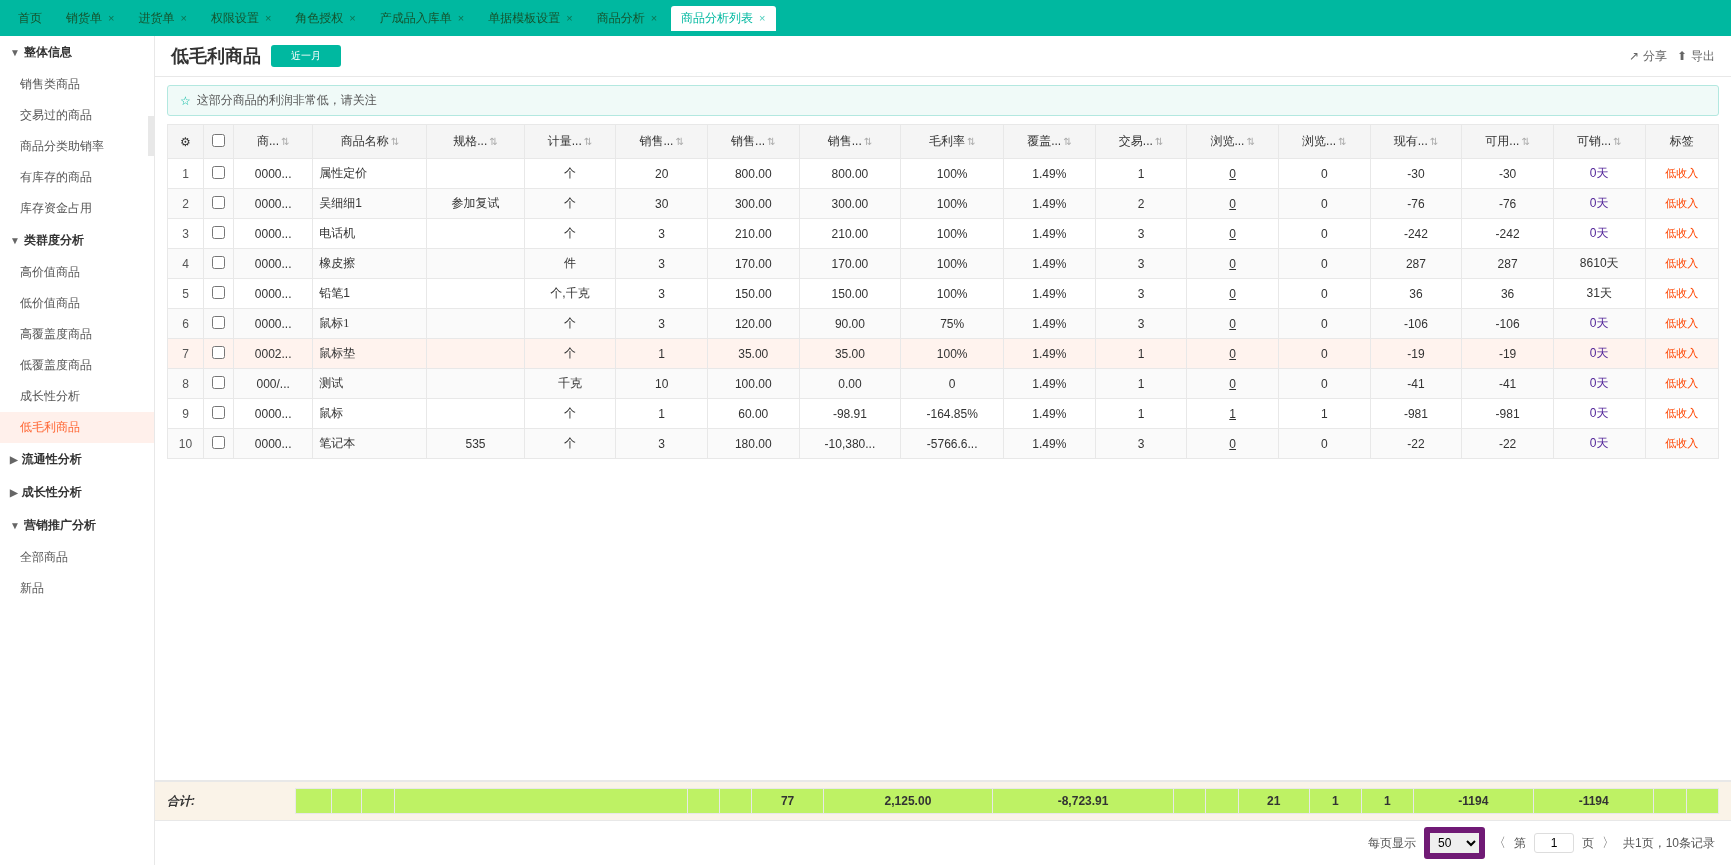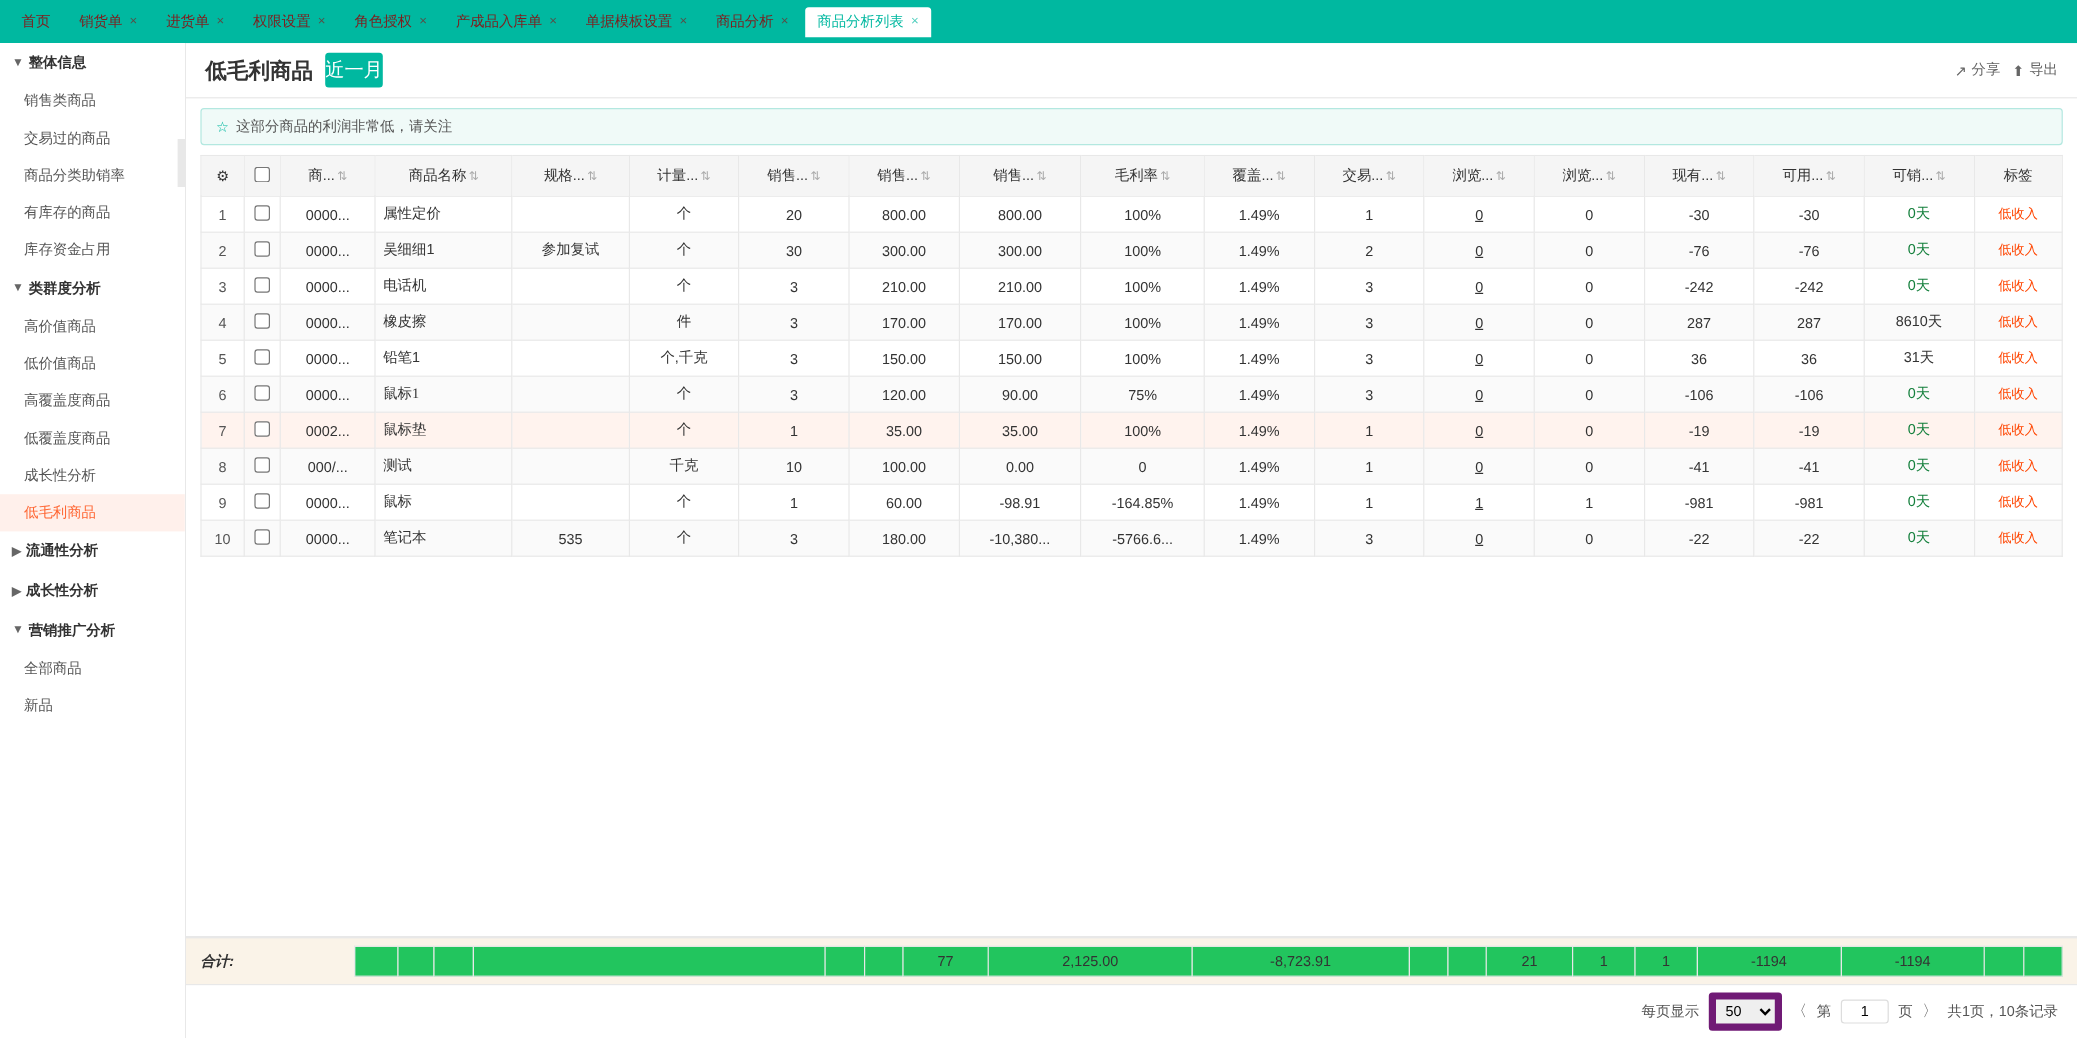--- a/index.html
+++ b/index.html
@@ -8,21 +8,21 @@
     
     .top-nav {
       background: #00b8a0;
       display: flex;
       align-items: center;
       height: 36px;
       padding: 0 8px;
       gap: 4px;
     }
     .nav-item {
-      color: #7f1d1d;
+      color: #14532d;
       padding: 4px 10px;
       cursor: pointer;
       border-radius: 3px;
       white-space: nowrap;
       display: flex;
       align-items: center;
       gap: 4px;
       font-size: 13px;
     }
     .nav-item.active { background: #fff; color: #00b8a0; border-radius: 3px 3px 0 0; }
@@ -96,23 +96,23 @@
     .page-title {
       font-size: 18px;
       font-weight: bold;
       color: #333;
     }
     .time-filter-btn {
       background: #00b8a0;
       color: #fff;
       border: none;
       border-radius: 3px;
-      padding: 4px 0;
-      cursor: pointer;
-      font-size: 16px;
+      padding: 4px 20px;
+      cursor: pointer;
+      font-size: 10px;
     }
     .search-box {
       display: flex;
       align-items: center;
       border: 1px solid #ddd;
       border-radius: 3px;
       padding: 3px 8px;
       flex: 1;
       max-width: 400px;
     }
@@ -194,21 +194,21 @@
       padding: 6px 6px;
       text-align: center;
       border: 1px solid #e8e8e8;
       color: #333;
       white-space: nowrap;
     }
     .tag-low-income {
       color: #ff4500;
       font-size: 11px;
     }
-    .zero-days { color: #15803d; }
+    .zero-days { color: #4c1d95; }
     .positive-days { color: #333; }
     .link-underline {
       text-decoration: underline;
       color: #333;
       cursor: pointer;
     }
     .th-sort {
       display: flex;
       align-items: center;
       justify-content: center;
@@ -263,22 +263,22 @@
       width: 40px;
       text-align: center;
       padding: 2px 4px;
       font-size: 12px;
     }
     .checkbox-th { width: 30px; }
     td.row-num { color: #555; }
 
     
     .total-row td {
-      background: #22c55e;
-      font-weight: normal;
+      background: #bef264;
+      font-weight: bold;
     }
   </style>
 </head>
 <body>
 
 <div class="top-nav">
   <div class="nav-item">
     <span>首页</span>
   </div>
   <div class="nav-item">

